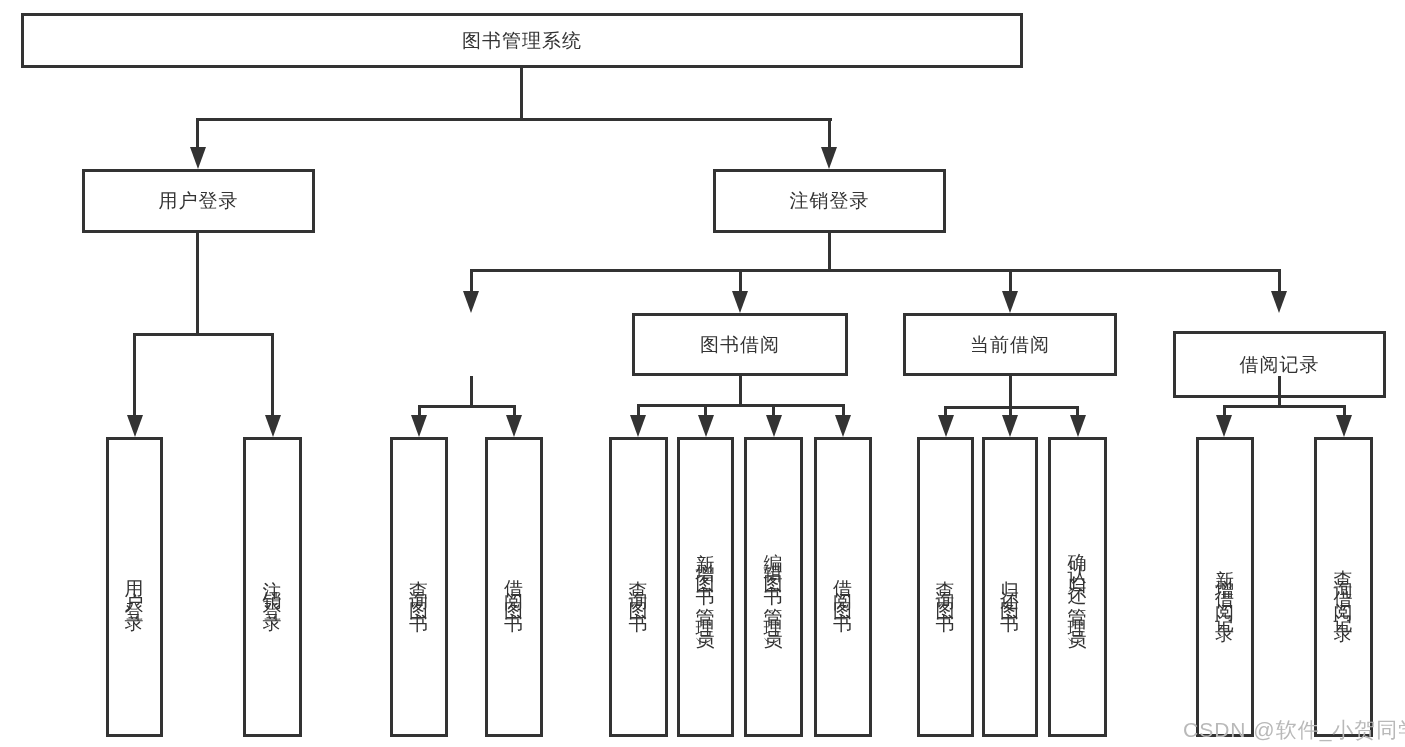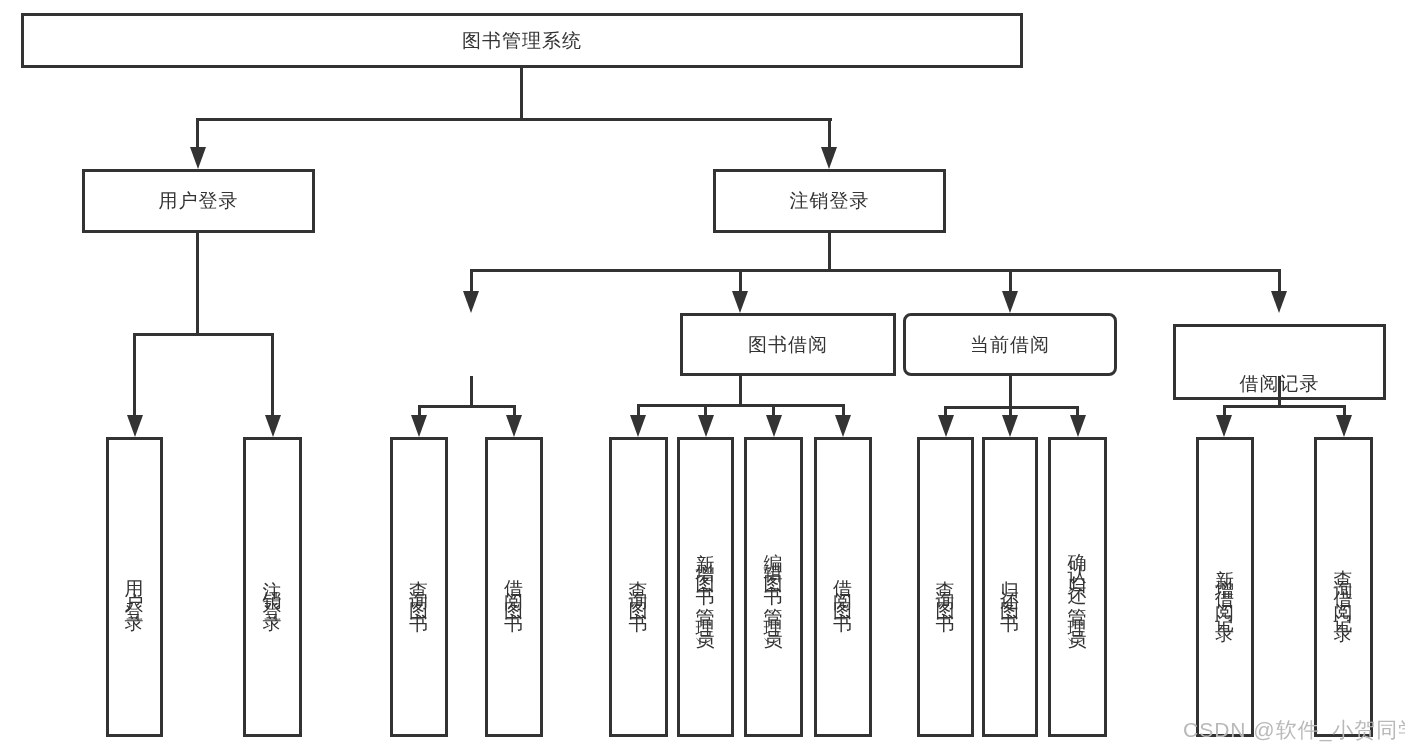--- a/index.html
+++ b/index.html
@@ -67,27 +67,27 @@
   <div class="hl" style="left:470px;top:269px;width:811px;"></div>
   <div class="vl" style="left:470px;top:269px;height:26px;"></div>
   <div class="arr" style="left:463px;top:291px;"></div>
   <div class="vl" style="left:739px;top:269px;height:26px;"></div>
   <div class="arr" style="left:732px;top:291px;"></div>
   <div class="vl" style="left:1009px;top:269px;height:26px;"></div>
   <div class="arr" style="left:1002px;top:291px;"></div>
   <div class="vl" style="left:1278px;top:269px;height:26px;"></div>
   <div class="arr" style="left:1271px;top:291px;"></div>
 
-  <div class="box" style="left:632px;top:313px;width:216px;height:63px;margin-left:48px;">
+  <div class="box" style="left:632px;top:313px;width:216px;height:63px;">
     <span>图书借阅</span>
   </div>
-  <div class="box" style="left:903px;top:313px;width:214px;height:63px;border-radius:8px;">
+  <div class="box" style="left:903px;top:313px;width:214px;height:63px;">
     <span>当前借阅</span>
   </div>
-  <div class="box" style="left:1173px;top:324px;width:213px;height:76px;align-items:flex-end;">
+  <div class="box" style="left:1173px;top:331px;width:213px;height:67px;">
     <span>借阅记录</span>
   </div>
 
   <div class="vl" style="left:470px;top:376px;height:31px;"></div>
   <div class="hl" style="left:418px;top:405px;width:97px;"></div>
   <div class="vl" style="left:418px;top:405px;height:14px;"></div>
   <div class="arr" style="left:411px;top:415px;"></div>
   <div class="vl" style="left:513px;top:405px;height:14px;"></div>
   <div class="arr" style="left:506px;top:415px;"></div>
 

